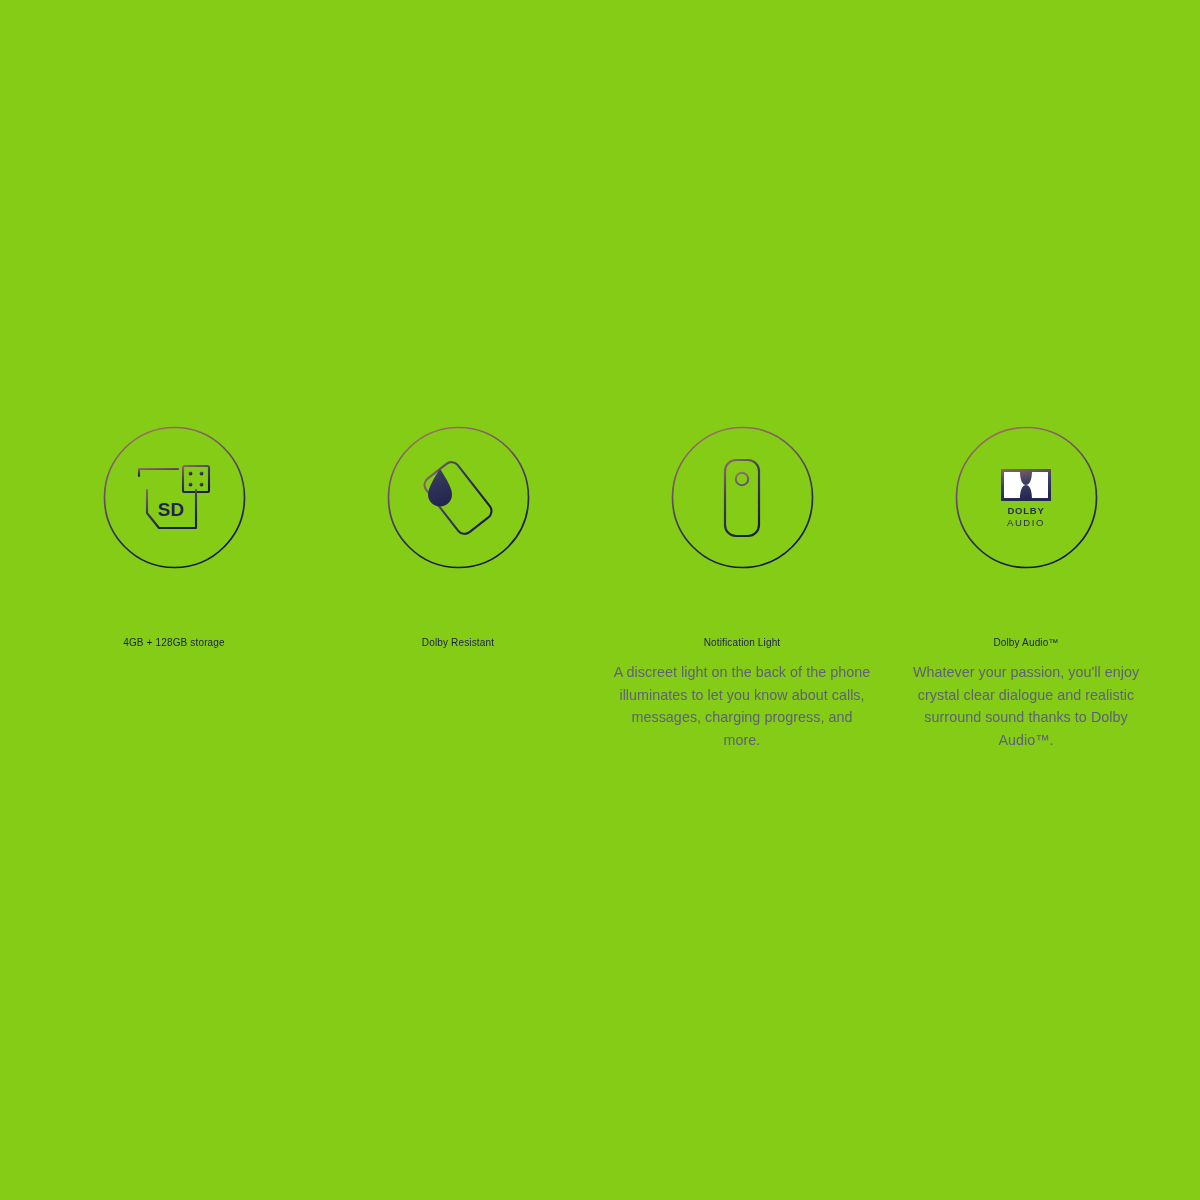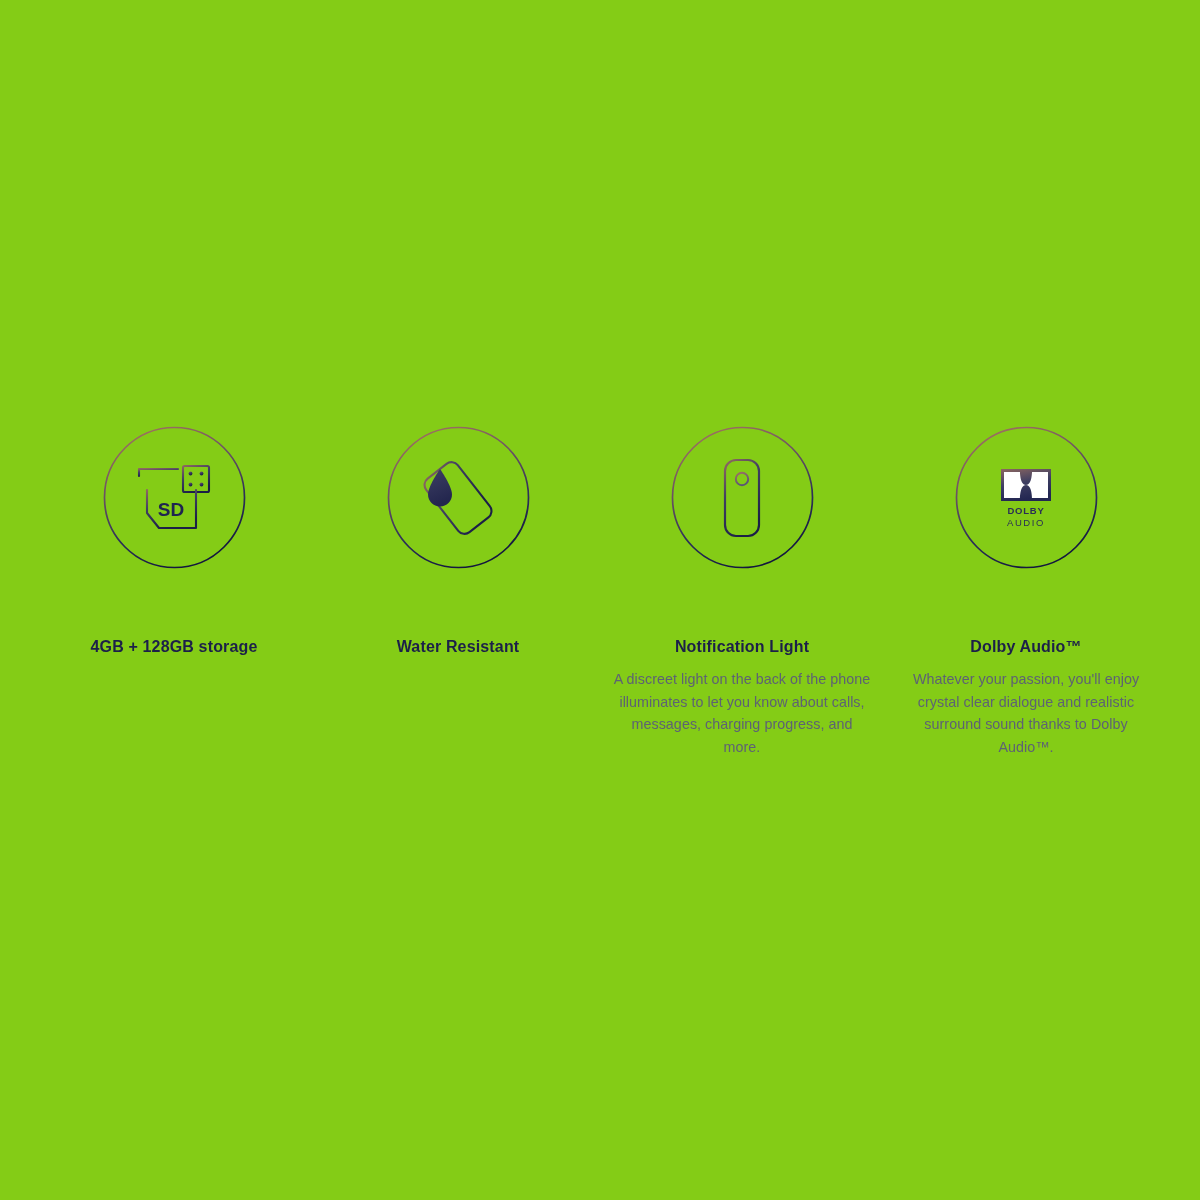--- a/index.html
+++ b/index.html
@@ -70,22 +70,22 @@
     justify-content: center;
   }
 
   .feature-glyph svg {
     display: block;
     overflow: visible;
   }
 
   .feature-title {
     margin-top: 67px;
-    font-size: 16px;
-    font-weight: bold;
+    font-size: 10px;
+    font-weight: normal;
     color: #1c2049;
     text-align: center;
     letter-spacing: 0.15px;
     line-height: 1.2;
   }
 
   .feature-body {
     margin-top: 12px;
     font-size: 14.3px;
     color: #5d6274;
@@ -207,21 +207,21 @@
 
             <g transform="rotate(-38 42 41)">
               <rect x="22" y="7" width="40" height="68" rx="8" ry="8" fill="none" stroke="url(#gl2)" stroke-width="2.1"></rect>
               <path d="M47 13 L55 13" stroke="url(#gl2)" stroke-width="2" stroke-linecap="round"></path>
             </g>
 
             <path d="M24 12 C24 12 12 29 12 37.5 C12 44.3 17.4 49.5 24 49.5 C30.6 49.5 36 44.3 36 37.5 C36 29 24 12 24 12 Z" fill="url(#dropGrad)" stroke="none"></path>
           </svg>
         </div>
       </div>
-      <div class="feature-title">Water Resistant</div>
+      <div class="feature-title">Dolby Resistant</div>
     </div>
 
     <div class="feature-card">
       <div class="feature-icon-circle">
         <svg class="ring" viewBox="0 0 145 145">
           <defs>
             <linearGradient id="ringGrad3" x1="0.18" y1="0" x2="0.55" y2="1">
               <stop offset="0%" stop-color="#a3735f"></stop>
               <stop offset="35%" stop-color="#6e5464"></stop>
               <stop offset="70%" stop-color="#2b2f58"></stop>

